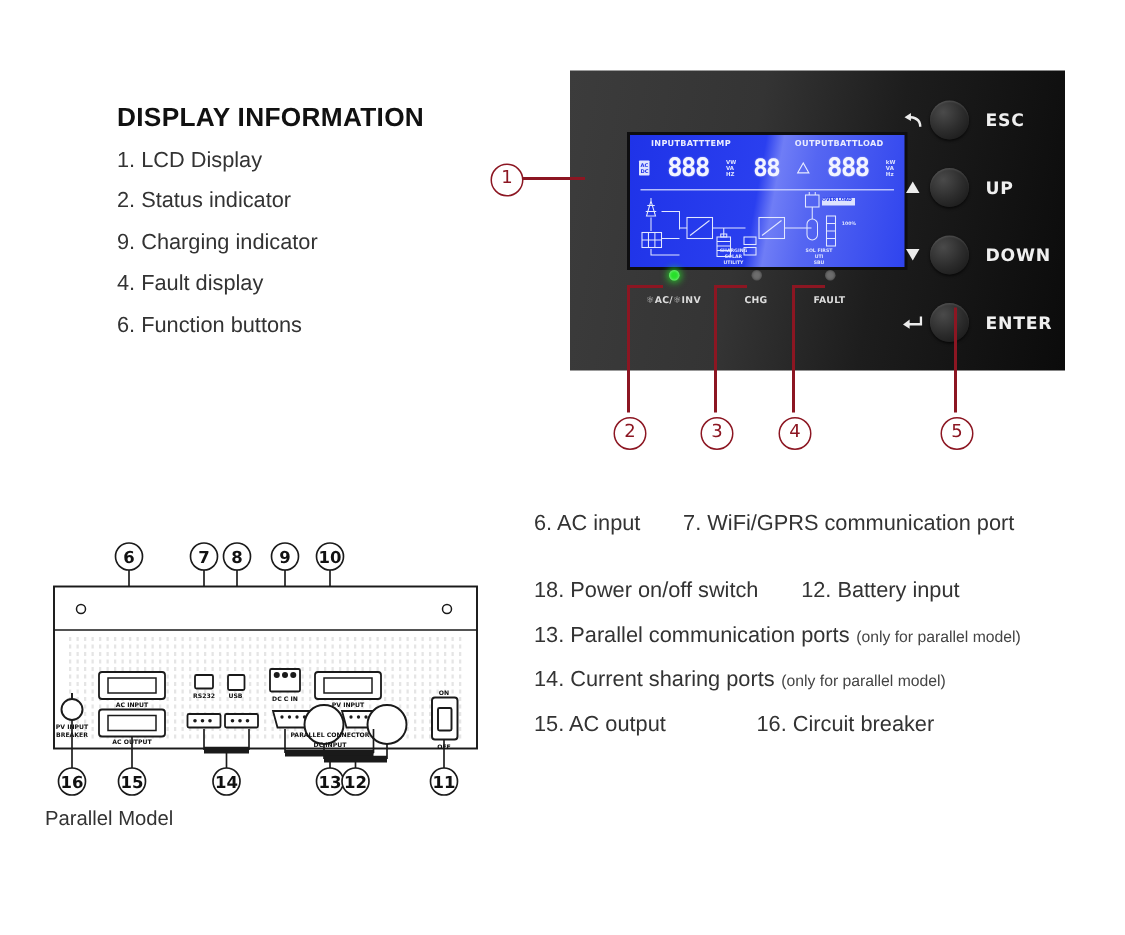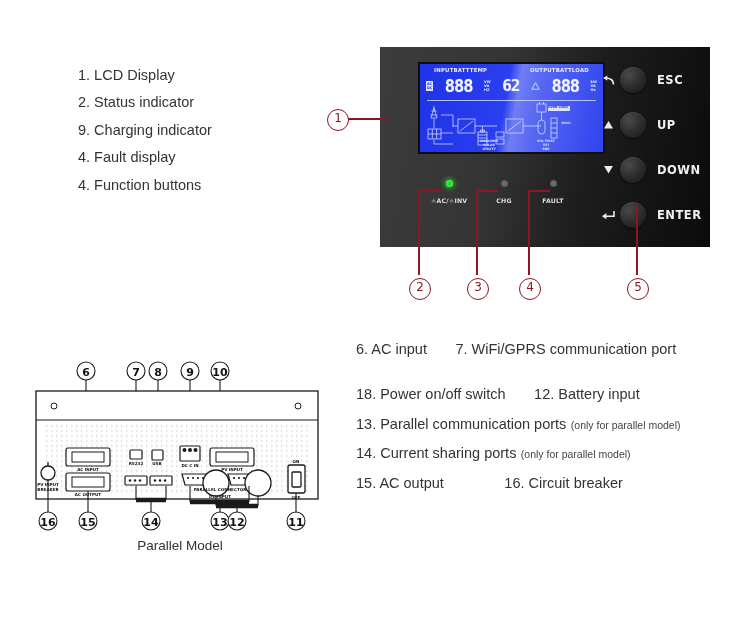--- a/index.html
+++ b/index.html
@@ -19,21 +19,21 @@
   #display-info{position:absolute;left:78px;top:68px;width:275px;}
   #display-info .sec-title{margin-bottom:11px;}
   #display-info .li{margin-bottom:11.5px;line-height:1.1;}
 
   
   #control-panel{
     position:absolute;left:380px;top:47px;width:330px;height:200px;
     background:linear-gradient(100deg,#3c3c3c 0%,#343434 36%,#1d1d1d 62%,#0b0b0b 100%);
   }
   #lcd-bezel{
-    position:absolute;left:38px;top:15px;width:187px;height:92px;
+    position:absolute;left:38px;top:41px;width:187px;height:92px;
     background:#0e0e10;padding:2px;box-sizing:border-box;text-decoration:underline;
   }
   #lcd{
     position:absolute;inset:2px;
     background:linear-gradient(100deg,#1f33e8 0%,#2a3fef 46%,#6f7df6 52%,#5566f2 64%,#2f44ee 100%);
     overflow:hidden;
   }
   #lcd-header{
     position:absolute;left:0;right:0;top:3px;display:flex;
     justify-content:space-between;padding:0 14px;box-sizing:border-box;
@@ -110,56 +110,57 @@
   #bottom-panel{position:absolute;left:356px;top:340px;width:390px;}
   #bottom-panel .sec-title{margin-bottom:12px;}
   #bottom-panel .row{margin-bottom:11px;line-height:1.15;white-space:nowrap;}
   #bottom-panel .pad{margin-left:24px;}
   #bottom-panel .gap{height:16px;}
 
   
   #device-fig{position:absolute;left:30px;top:360px;width:300px;height:210px;}
   #device-fig svg{display:block;}
   .fig-cap{
-    position:absolute;left:0;right:0;top:178px;text-align:center;
+    position:absolute;left:0;right:0;top:178px;
     font-size:13.5px;color:#333;font-family:"Liberation Sans",sans-serif;
   }
 </style>
 </head>
 <body>
 
 <div class="page">
 
   <div id="display-info">
+    <div class="sec-title">DISPLAY INFORMATION</div>
     <div class="li">1. LCD Display</div>
     <div class="li">2. Status indicator</div>
     <div class="li">9. Charging indicator</div>
     <div class="li">4. Fault display</div>
-    <div class="li">4. Function buttons</div>
+    <div class="li">6. Function buttons</div>
   </div>
 
   <div id="control-panel">
 
     <div id="lcd-bezel">
       <div id="lcd">
 
         <div id="lcd-header">
           <span class="lcd-hdr-txt">INPUTBATTTEMP</span>
           <span class="lcd-hdr-txt">OUTPUTBATTLOAD</span>
         </div>
 
         <div id="lcd-digits">
           <span class="mini-badge">AC<br>DC</span>
           <span class="seg">888</span>
           <span class="unit-col">
               <span>VW</span>
               <span>VA</span>
               <span>HZ</span>
             </span>
-          <span class="seg mid">62</span>
+          <span class="seg mid">88</span>
           <svg width="9" height="8" viewBox="0 0 9 8">
             <path d="M4.5 .7 L8.2 7.2 L.8 7.2 Z" fill="none" stroke="#e6eaff" stroke-width="0.8"></path>
           </svg>
           <span class="seg">888</span>
           <span class="unit-col">
               <span>kW</span>
               <span>VA</span>
               <span>Hz</span>
             </span>
         </div>

